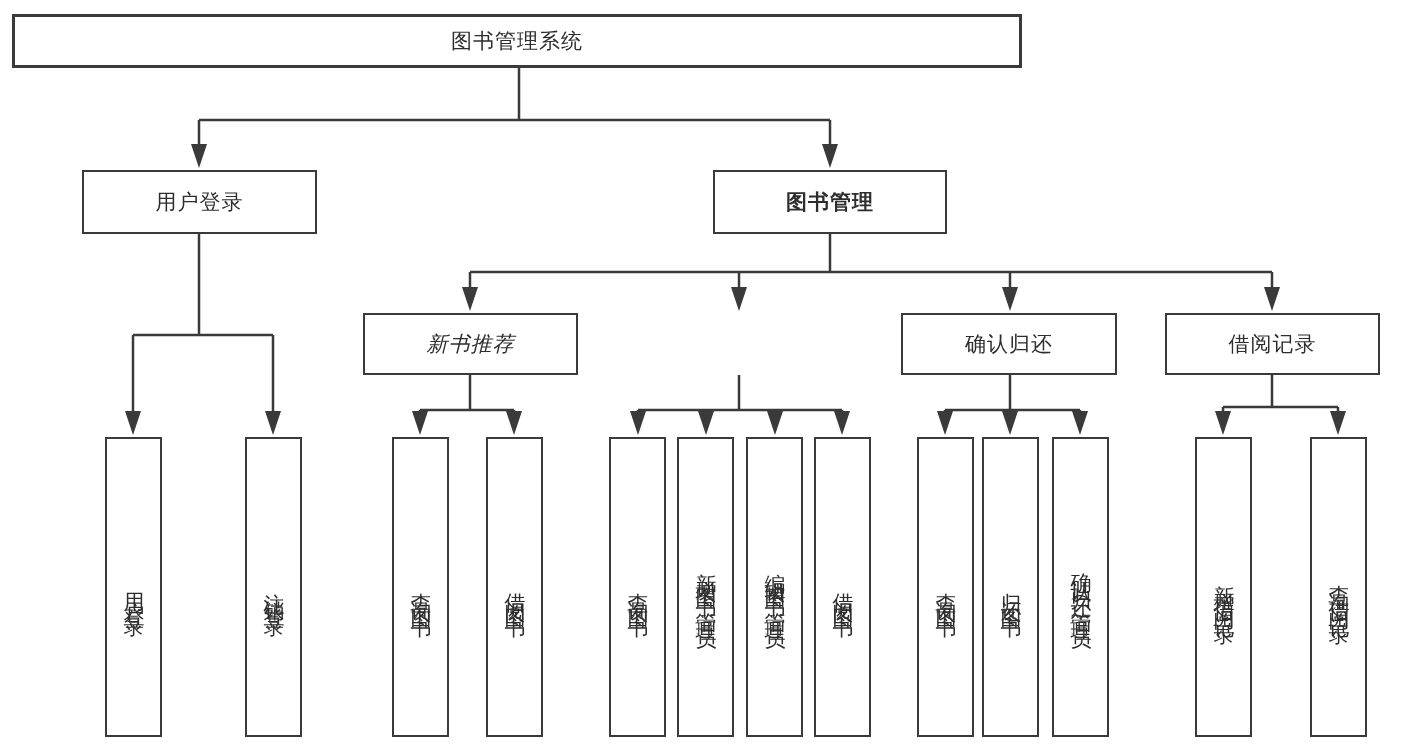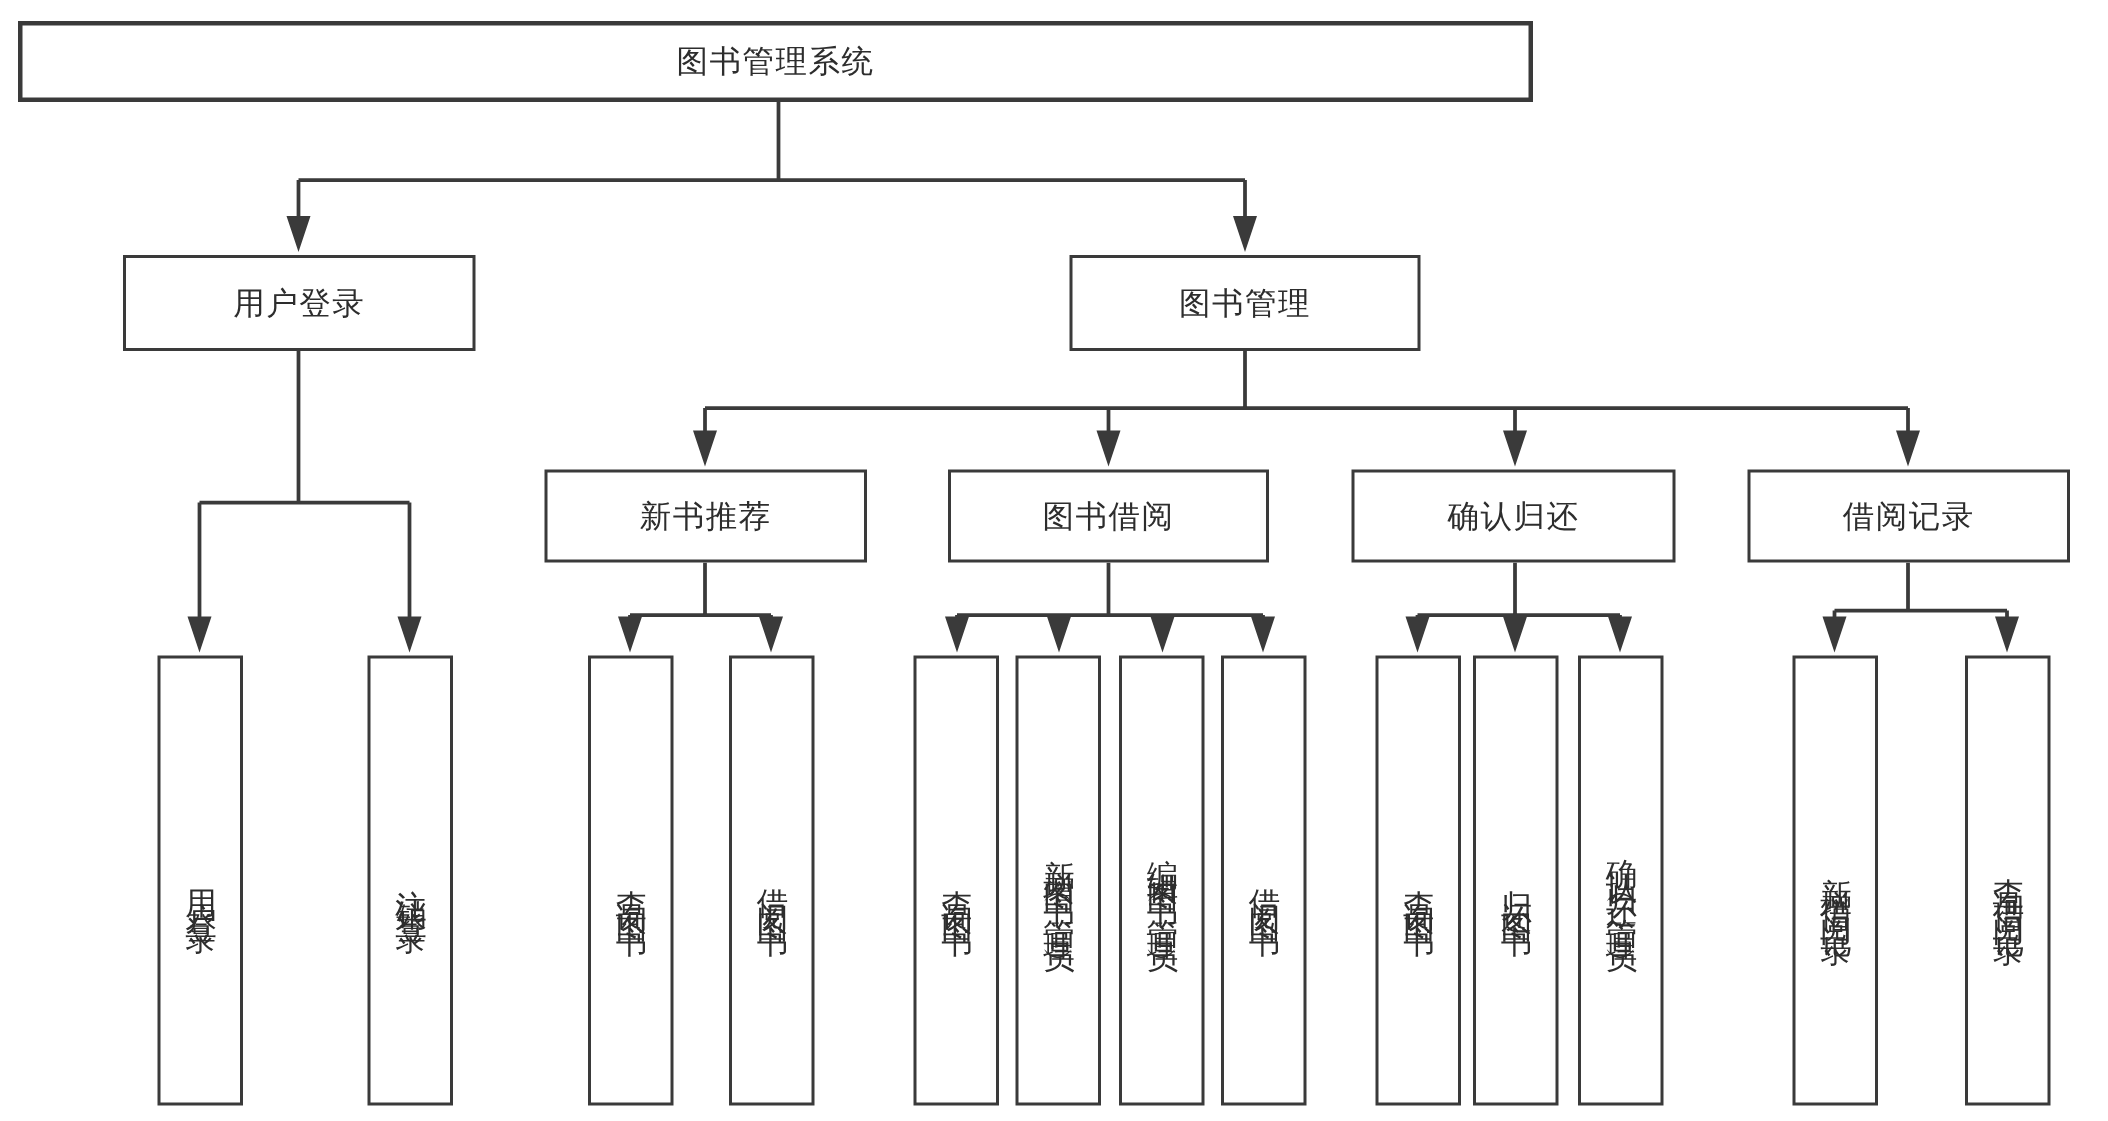--- a/index.html
+++ b/index.html
@@ -41,23 +41,23 @@
     text-orientation: mixed;
     letter-spacing: 8px;
     font-size: 21px;
     line-height: 1;
     padding-top: 10px;
   }
   
   #b-root    { left: 12px;  top: 14px;  width: 1010px; height: 54px; }
   
   #b-user    { left: 82px;  top: 170px; width: 235px; height: 64px; }
-  #b-mgmt    { left: 713px; top: 170px; width: 234px; height: 64px; }
+  #b-mgmt    { left: 713px; top: 170px; width: 234px; height: 64px; font-weight: bold; }
   
-  #b-newbook { left: 363px;  top: 313px; width: 215px; height: 62px; }
+  #b-newbook { left: 363px;  top: 313px; width: 215px; height: 62px; font-style: italic; }
   #b-borrow  { left: 632px;  top: 313px; width: 214px; height: 62px; }
   #b-current { left: 901px;  top: 313px; width: 216px; height: 62px; }
   #b-record  { left: 1165px; top: 313px; width: 215px; height: 62px; }
   
   .leaf { top: 437px; width: 57px; height: 300px; }
   #l-user1 { left: 105px; }
   #l-user2 { left: 245px; }
   #l-nb1   { left: 392px; }
   #l-nb2   { left: 486px; }
   #l-bb1   { left: 609px; }
@@ -115,23 +115,20 @@
   <div class="box" id="b-user">
     <span>用户登录</span>
   </div>
   <div class="box" id="b-mgmt">
     <span>图书管理</span>
   </div>
 
   <div class="box" id="b-newbook">
     <span>新书推荐</span>
   </div>
-  <div class="box" id="b-borrow">
-    <span>图书借阅</span>
-  </div>
   <div class="box" id="b-current">
     <span>确认归还</span>
   </div>
   <div class="box" id="b-record">
     <span>借阅记录</span>
   </div>
 
   <div class="box leaf" id="l-user1">
     <span>用户登录</span>
   </div>

